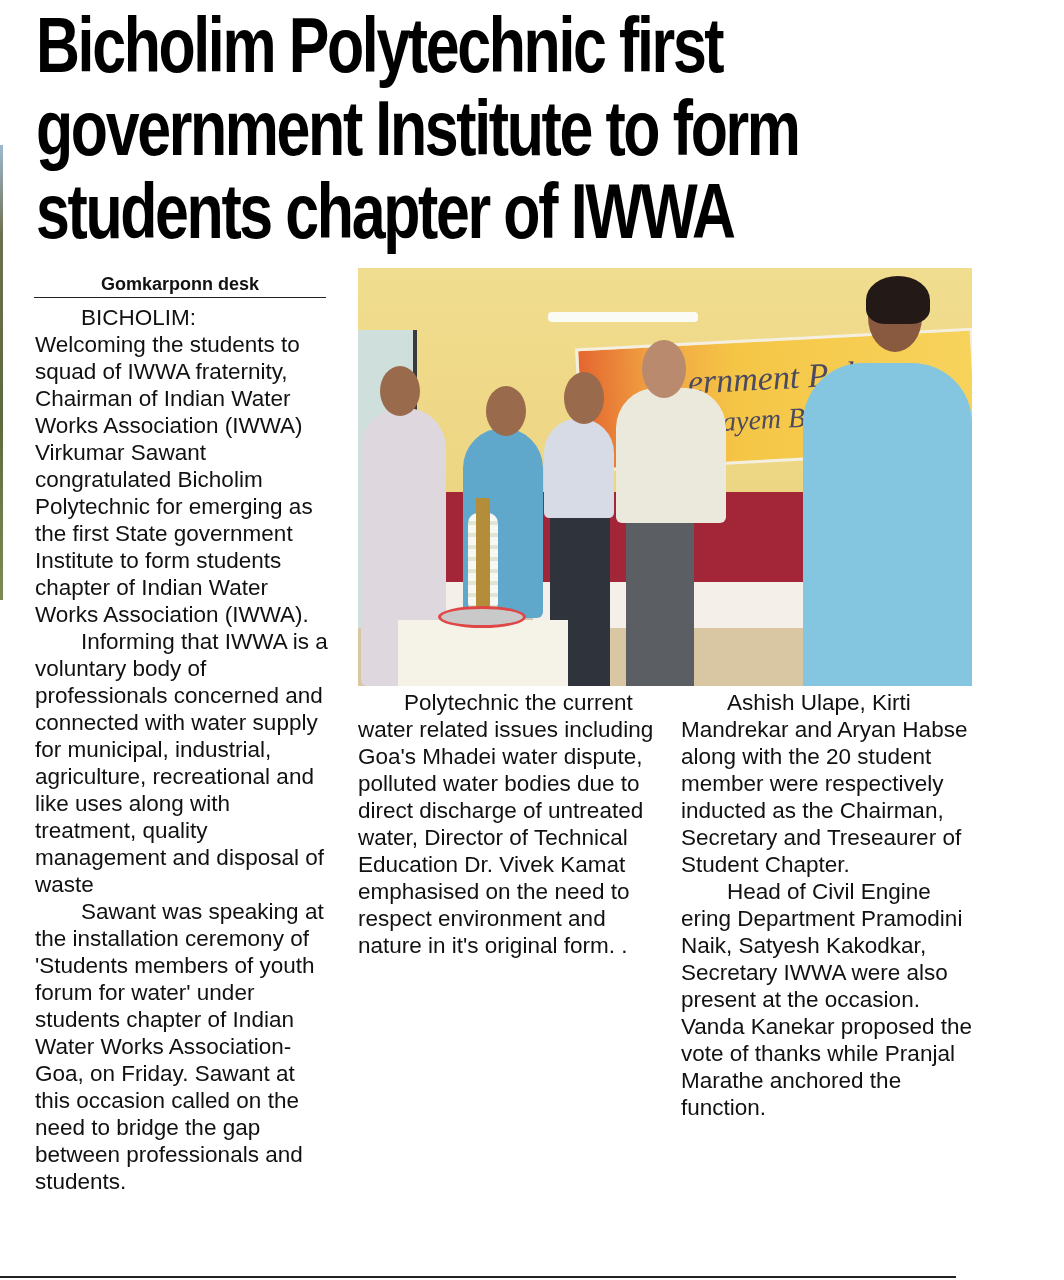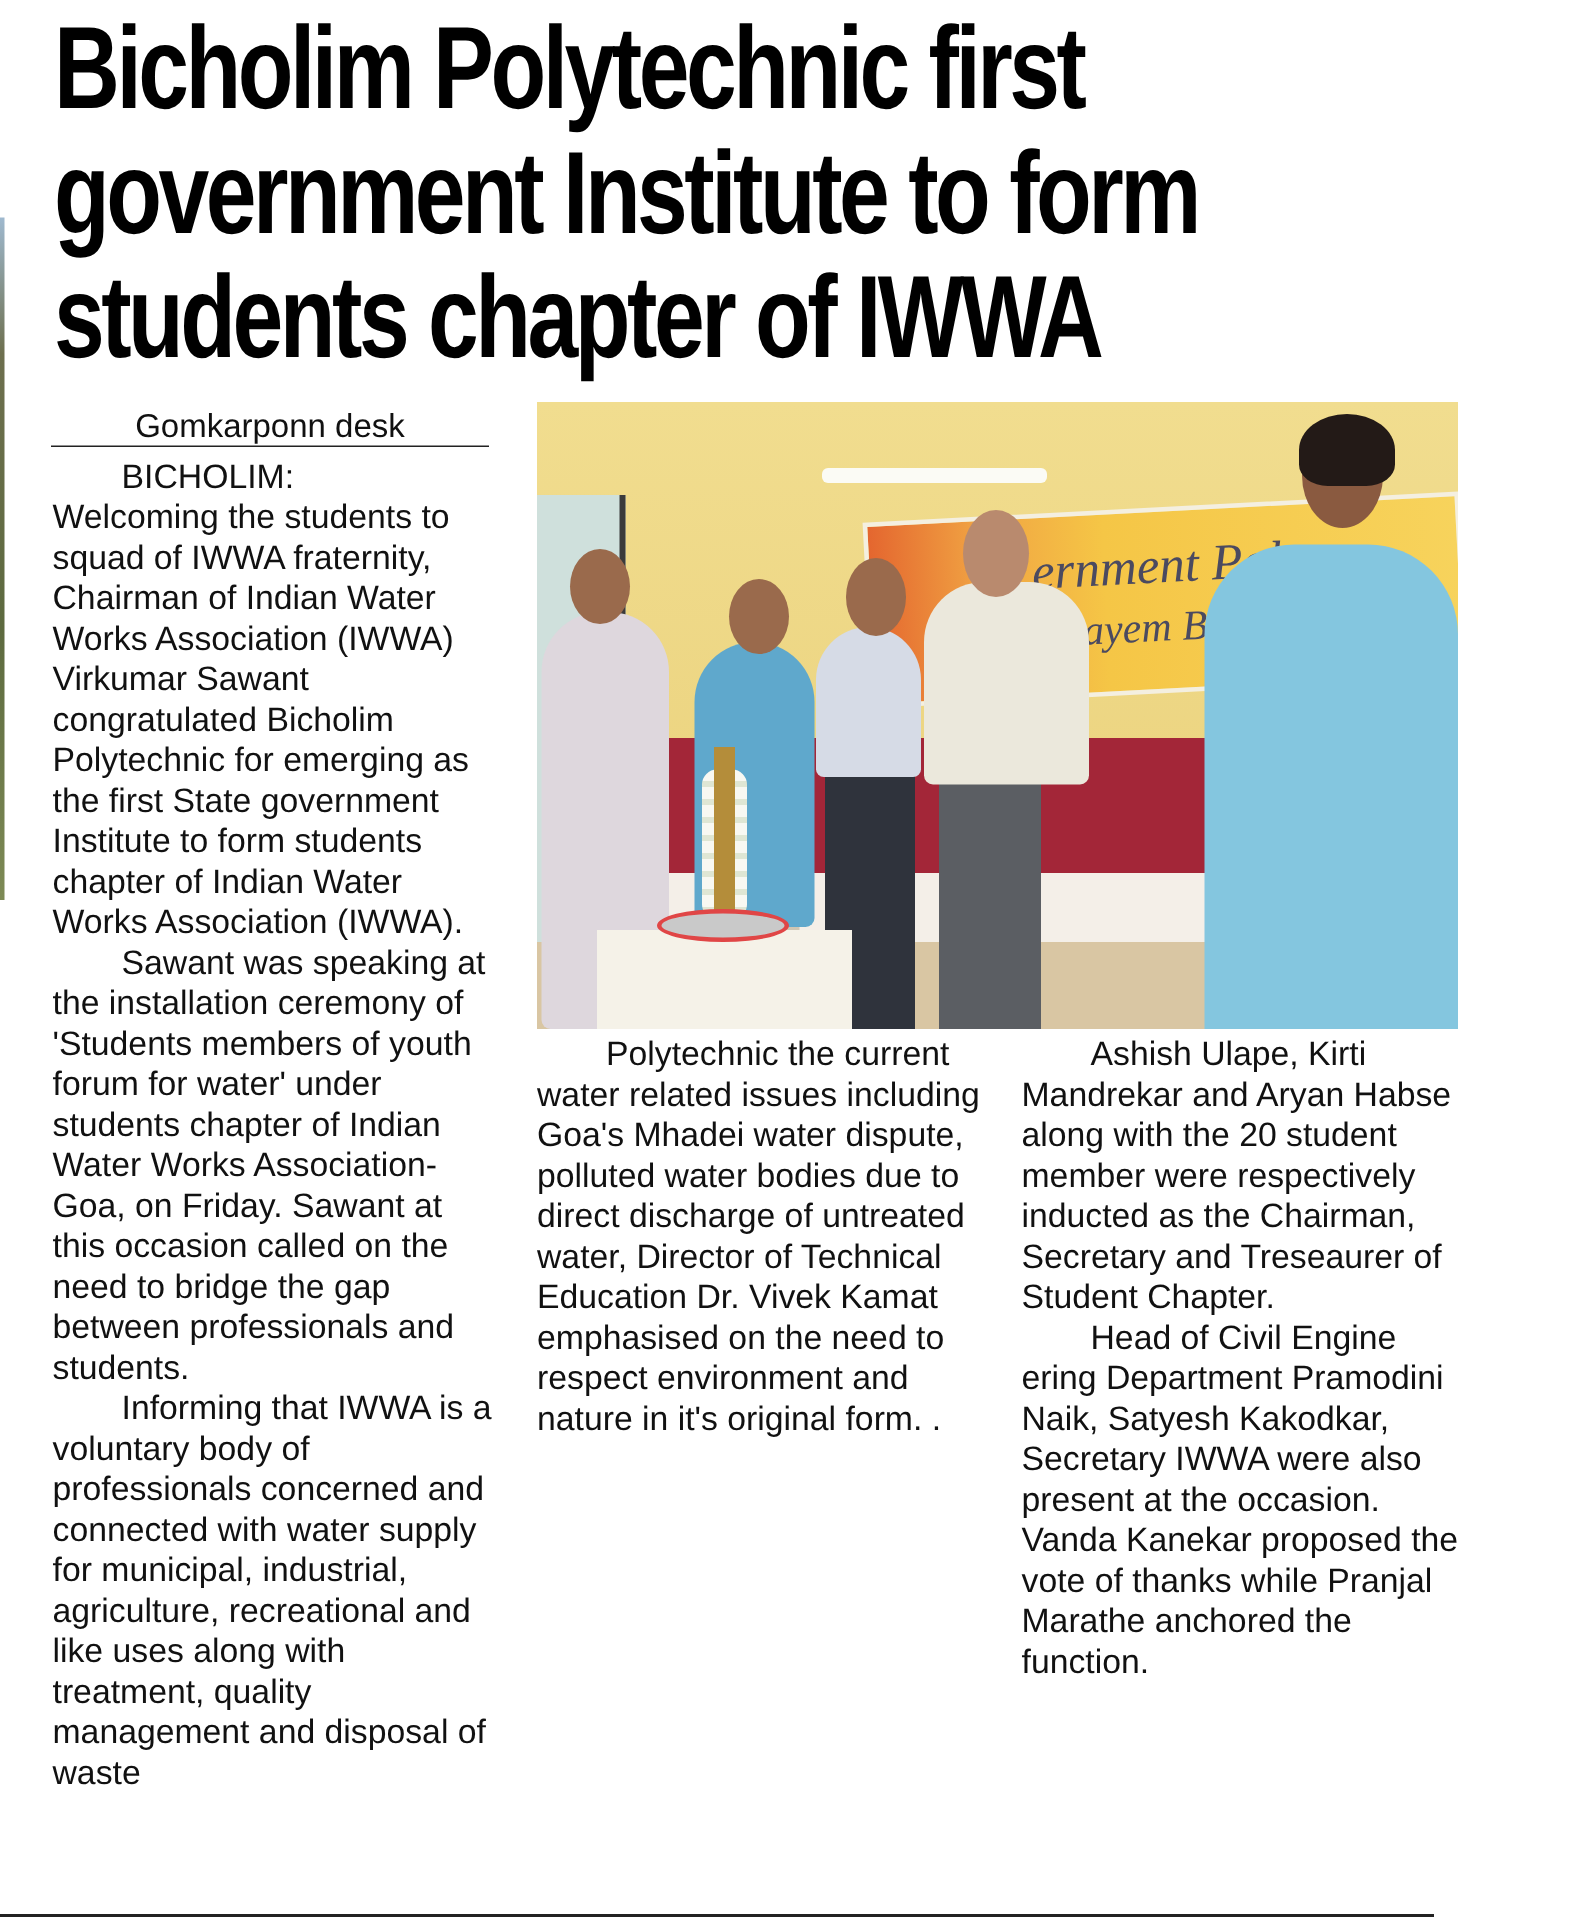--- a/index.html
+++ b/index.html
@@ -1,19 +1,19 @@
 <!DOCTYPE html>
 <html><head>
 <meta charset="utf-8">
 <style>
   html, body { margin:0; padding:0; }
   body { width:1064px; height:1280px; background:#ffffff; position:relative; overflow:hidden; font-family:"Liberation Sans", sans-serif; color:#111; }
   .edge-strip { position:absolute; left:0; top:145px; width:3px; height:455px; background:linear-gradient(#9fb9cf 0%, #6d6f4e 20%, #5d6a3f 60%, #7d8a55 100%); }
   .headline { position:absolute; left:36px; top:4px; width:1000px; margin:0; font-family:"Liberation Sans", sans-serif; font-weight:700; font-size:78px; line-height:83px; letter-spacing:-3px; transform:scaleX(0.78); transform-origin:left top; color:#000; white-space:nowrap; }
-  .byline { position:absolute; left:34px; top:272px; width:292px; text-align:center; font-weight:400; font-size:22px; line-height:24px; border-bottom:1.5px solid #222; padding-bottom:1px; }
+  .byline { position:absolute; left:34px; top:272px; width:292px; text-align:center; font-weight:700; font-size:18px; line-height:24px; border-bottom:1.5px solid #222; padding-bottom:1px; }
   .col { position:absolute; font-size:22.5px; line-height:27px; color:#111; }
   .col p { margin:0; }
   .col .ind { text-indent:46px; }
   .col1 { left:35px; top:304px; width:300px; }
   .col2 { left:358px; top:689px; width:300px; }
   .col3 { left:681px; top:689px; width:300px; }
   .photo { position:absolute; left:358px; top:268px; width:614px; height:418px; overflow:hidden; background:#e9d47a; }
   .bottom-rule { position:absolute; left:0; top:1276px; width:956px; height:2px; background:#222; }
   .p-wall { position:absolute; left:0; top:0; width:100%; height:100%; background:linear-gradient(#f1dd8f, #e9cf78); }
   .p-door { position:absolute; left:0; top:62px; width:55px; height:330px; background:#cfe0dc; border-right:4px solid #3b3b3b; }
@@ -55,22 +55,22 @@
   <div>Bicholim Polytechnic first</div>
   <div>government Institute to form</div>
   <div>students chapter of IWWA</div>
 </h1>
 
 <div class="byline">Gomkarponn desk</div>
 
 <div class="col col1">
   <p class="ind">BICHOLIM:</p>
   <p>Welcoming the students to squad of IWWA fraternity, Chairman of Indian Water Works Association (IWWA) Virkumar Sawant congratulated Bicholim Polytechnic for emerging as the first State government Institute to form students chapter of Indian Water Works Association (IWWA).</p>
+  <p class="ind">Informing that IWWA is a voluntary body of professionals concerned and connected with water supply for municipal, industrial, agriculture, recreational and like uses along with treatment, quality management and disposal of waste</p>
   <p class="ind">Sawant was speaking at the installation ceremony of 'Students members of youth forum for water' under students chapter of Indian Water Works Association-Goa, on Friday. Sawant at this occasion called on the need to bridge the gap between professionals and students.</p>
-  <p class="ind">Informing that IWWA is a voluntary body of professionals concerned and connected with water supply for municipal, industrial, agriculture, recreational and like uses along with treatment, quality management and disposal of waste</p>
 </div>
 
 <div class="photo">
   <div class="p-wall"></div>
   <div class="p-door"></div>
   <div class="p-tube"></div>
   <div class="p-banner">
     <span>ernment Polyte</span>
     <span class="l2">ayem Bichol</span>
   </div>

